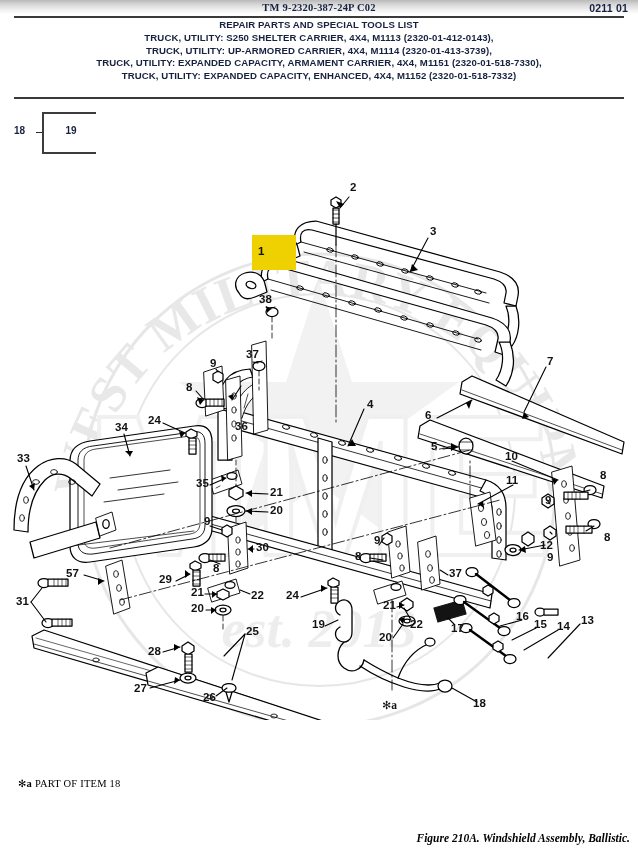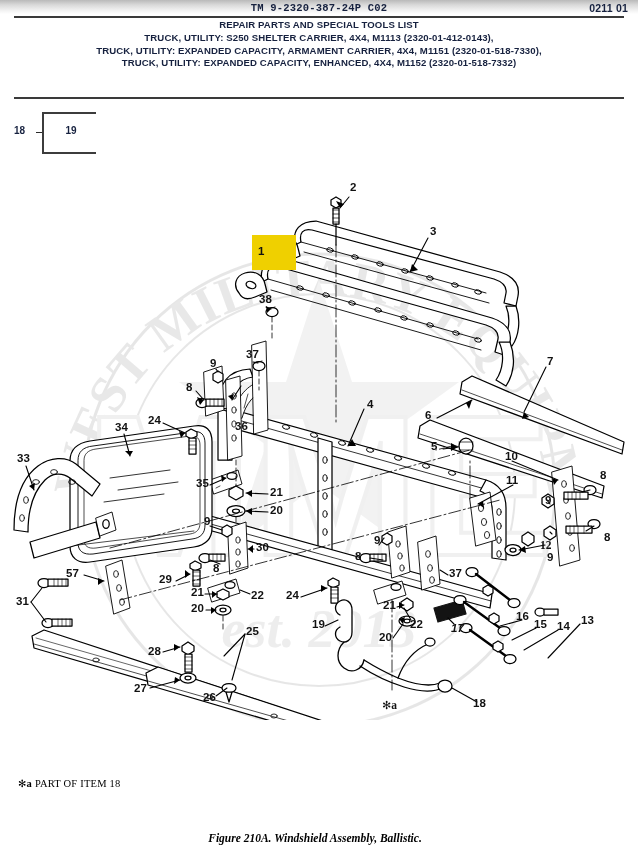--- a/index.html
+++ b/index.html
@@ -19,21 +19,21 @@
     background:linear-gradient(to bottom,#b9b9b9 0%,#d9d9d9 35%,#f2f2f2 75%,#ffffff 100%);
   }
 
   
   .hdr-row{
     position:absolute;left:0;top:2px;width:638px;height:14px;
   }
   .hdr-doc{
     position:absolute;left:0;top:0;width:638px;text-align:center;
     font-size:10.5px;font-weight:bold;color:#16213f;letter-spacing:.2px;
-    font-family:Liberation Mono, monospace;
+    font-family:Liberation Serif, serif;
   }
   .hdr-page{
     position:absolute;right:10px;top:0;
     font-size:10.5px;font-weight:bold;color:#16213f;letter-spacing:.2px;
   }
   .rule{
     position:absolute;background:#3a3a3a;height:1.5px;
   }
   .rule-top{left:14px;top:16px;width:610px;}
   .rule-mid{left:14px;top:97px;width:610px;}
@@ -87,21 +87,21 @@
 
   
   .footnote{
     position:absolute;left:18px;top:778px;
     font-size:10.5px;color:#000;
     font-family:"Liberation Serif", serif;letter-spacing:.2px;
   }
   .footnote .star{font-family:"DejaVu Sans",sans-serif;font-size:10px;font-weight:bold;}
   .footnote .aa{font-weight:bold;font-family:"Liberation Serif",serif;}
   .figcap{
-    position:absolute;left:0;top:832px;width:630px;text-align:center;
+    position:absolute;left:0;top:832px;width:630px;text-align:right;
     font-size:11.5px;font-style:italic;font-weight:bold;color:#000;
     font-family:"Liberation Serif", serif;
   }
   svg{display:block;}
 </style>
 </head>
 <body>
 
 <div id="page">
 
@@ -110,20 +110,21 @@
   <div class="hdr-row">
     <div class="hdr-doc">TM 9-2320-387-24P  C02</div>
     <div class="hdr-page">0211 01</div>
   </div>
   <div class="rule rule-top"></div>
 
   <div class="title-block">
     <div class="t-line">REPAIR PARTS AND SPECIAL TOOLS LIST</div>
     <div class="title-sub">
       <div class="t-line orange">TRUCK, UTILITY: S250 SHELTER CARRIER, 4X4, M1113 (2320-01-412-0143),</div>
+      <div class="t-line orange">TRUCK, UTILITY: UP-ARMORED CARRIER, 4X4, M1114 (2320-01-413-3739),</div>
       <div class="t-line orange">TRUCK, UTILITY: EXPANDED CAPACITY, ARMAMENT CARRIER, 4X4, M1151 (2320-01-518-7330),</div>
       <div class="t-line orange">TRUCK, UTILITY: EXPANDED CAPACITY, ENHANCED, 4X4, M1152 (2320-01-518-7332)</div>
     </div>
   </div>
   <div class="rule rule-mid"></div>
 
   <div class="itembox-wrap">
     <div class="item18">18</div>
     <div class="item18-lead"></div>
     <div class="itembox"></div>
@@ -621,26 +622,26 @@
     <div class="co" style="left:350px;top:22px;">2</div>
     <div class="co" style="left:430px;top:66px;">3</div>
     <div class="co" style="left:367px;top:239px;">4</div>
     <div class="co" style="left:431px;top:281px;">5</div>
     <div class="co" style="left:425px;top:250px;">6</div>
     <div class="co" style="left:547px;top:196px;">7</div>
     <div class="co" style="left:186px;top:222px;">8</div>
     <div class="co" style="left:210px;top:198px;">9</div>
     <div class="co" style="left:505px;top:291px;">10</div>
     <div class="co" style="left:506px;top:315px;">11</div>
-    <div class="co" style="left:540px;top:380px;font-family:Liberation Serif, serif;">12</div>
+    <div class="co" style="left:540px;top:380px;">12</div>
     <div class="co" style="left:581px;top:455px;">13</div>
     <div class="co" style="left:557px;top:461px;">14</div>
     <div class="co" style="left:534px;top:459px;">15</div>
     <div class="co" style="left:516px;top:451px;">16</div>
-    <div class="co" style="left:451px;top:463px;font-style:italic;">17</div>
+    <div class="co" style="left:451px;top:463px;">17</div>
     <div class="co" style="left:473px;top:538px;">18</div>
     <div class="co" style="left:312px;top:459px;">19</div>
     <div class="co" style="left:270px;top:345px;">20</div>
     <div class="co" style="left:270px;top:327px;">21</div>
     <div class="co" style="left:251px;top:430px;">22</div>
     <div class="co" style="left:449px;top:408px;">37</div>
     <div class="co" style="left:148px;top:255px;">24</div>
     <div class="co" style="left:246px;top:466px;">25</div>
     <div class="co" style="left:203px;top:532px;text-align:center;">26</div>
     <div class="co" style="left:134px;top:523px;">27</div>

